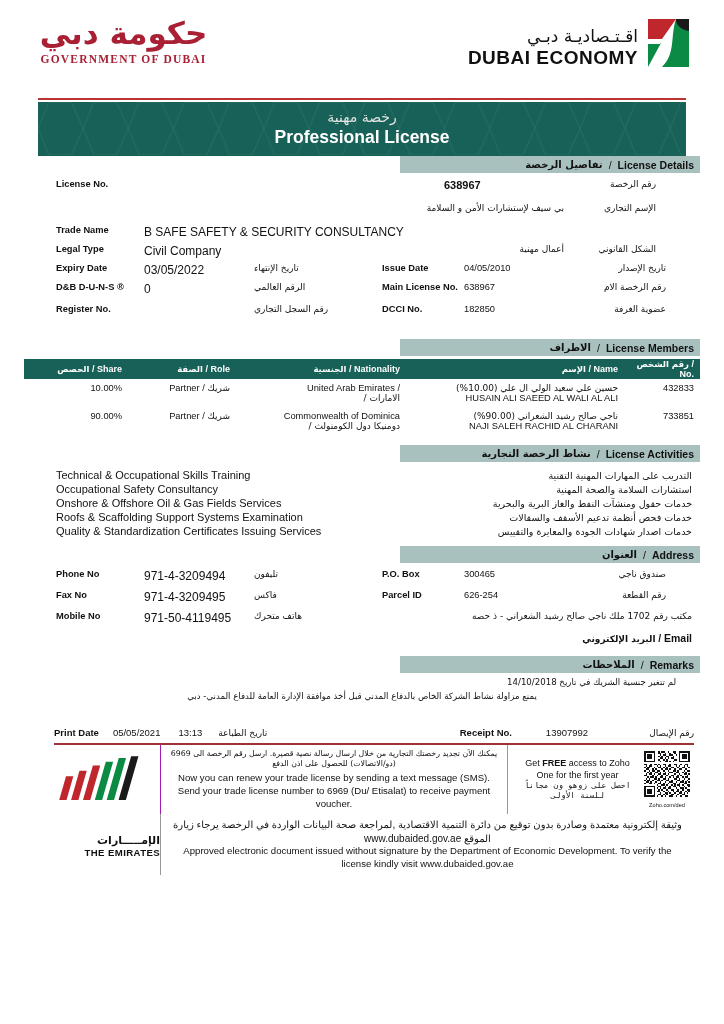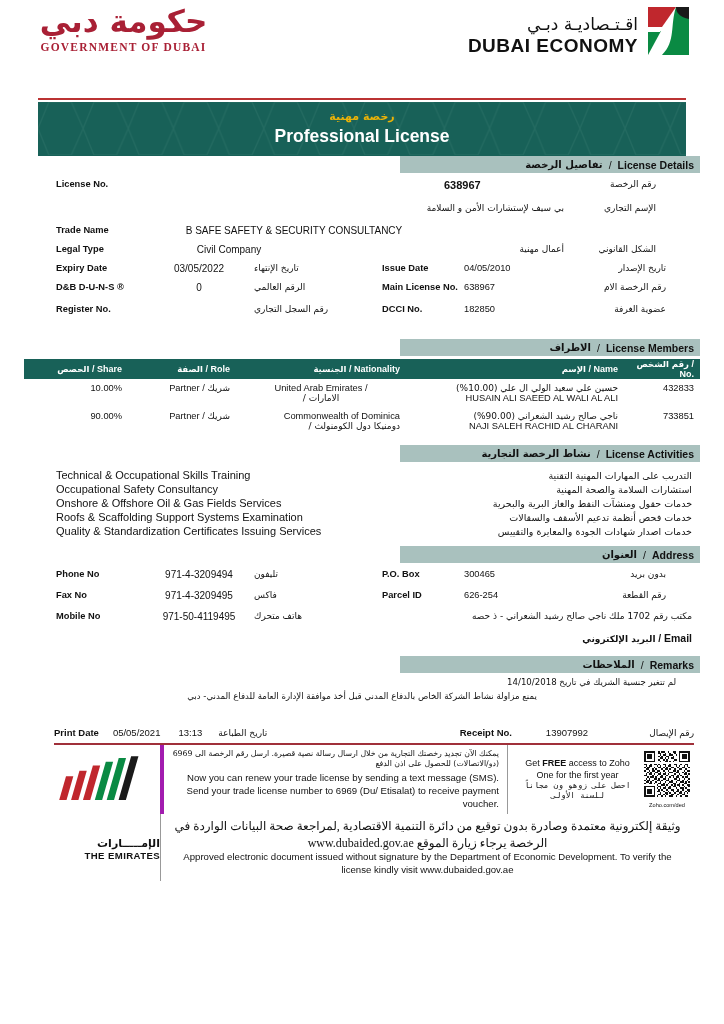--- a/index.html
+++ b/index.html
@@ -7,21 +7,21 @@
     width: 724px; height: 1024px;
     background: #ffffff;
     font-family: "Liberation Sans", sans-serif;
     color: #111;
     overflow: hidden;
   }
   .page { position: relative; width: 724px; height: 1024px; padding: 0 24px; }
 
   
   .logo-row { display: flex; justify-content: space-between; align-items: flex-start;
-              padding: 5px 10px 0 12px; height: 92px; }
+              padding: 17px 10px 0 12px; height: 92px; }
   .gov-logo { width: 175px; text-align: center; }
   .gov-logo .calli { font-family: "DejaVu Sans", sans-serif; color: #a92035;
                      font-size: 31px; line-height: 1.05; direction: rtl;
                      letter-spacing: -1px; font-weight: 600; }
   .gov-logo .gov-en { color: #a92035; font-family: "Liberation Serif", serif;
                       font-size: 11.5px; letter-spacing: 1.2px; margin-top: 3px;
                       font-weight: 700; }
   .de-logo { display: flex; align-items: flex-end; gap: 8px; }
   .de-text { text-align: right; }
   .de-text .de-ar { font-family: "DejaVu Sans", sans-serif; font-size: 17px;
@@ -30,40 +30,40 @@
                     color: #111; margin-top: 1px; }
   .de-mark { width: 44px; height: 52px; position: relative; }
 
   
   .rule-red { height: 2px; background: #b33; margin: 6px 14px 0 14px; }
   .banner { position: relative; margin: 2px 14px 0 14px; height: 54px;
             background: #186158; overflow: hidden;
             display: flex; flex-direction: column; align-items: center;
             justify-content: center; }
   .banner .hexes { position: absolute; inset: 0; opacity: .30; }
-  .banner .ar { font-family: "DejaVu Sans", sans-serif; color: #eab308;
-                font-size: 11px; direction: rtl; position: relative; z-index:2;
-                line-height: 1.1; font-weight: bold; }
+  .banner .ar { font-family: "DejaVu Sans", sans-serif; color: #e5e5e5;
+                font-size: 14px; direction: rtl; position: relative; z-index:2;
+                line-height: 1.1; }
   .banner .en { color: #fff; font-size: 17.5px; font-weight: 700; position: relative;
                 z-index: 2; margin-top: 2px; }
 
   
   .sec-bar { background: #a9c1be; height: 17px; margin-left: 376px; margin-right: 0;
              display: flex; align-items: center; justify-content: flex-end;
              padding-right: 6px; gap: 6px; }
   .sec-bar .en { font-size: 10.5px; font-weight: 700; color: #111; }
   .sec-bar .sl { font-size: 10.5px; color: #111; }
   .sec-bar .ar { font-family: "DejaVu Sans", sans-serif; font-size: 10px;
                  font-weight: 700; direction: rtl; color: #111; }
 
   
   .rows { padding: 6px 0 0 0; }
   .row { display: flex; align-items: flex-start; min-height: 19px; font-size: 9.5px; }
   .c-lbl-en  { width: 120px; padding-left: 32px; font-weight: 700; font-size: 9.3px; }
-  .c-val-en  { width: 170px; font-size: 10px; text-align: center; }
+  .c-val-en  { width: 170px; font-size: 12px; }
   .c-lbl-ar  { width: 88px; text-align: right; direction: rtl;
                font-family: "DejaVu Sans", sans-serif; font-size: 9px; }
   .c2-lbl-en { width: 100px; padding-left: 18px; font-weight: 700; font-size: 9.3px; }
   .c2-val-en { width: 110px; text-align: left; font-size: 9.3px; }
   .c2-lbl-ar { width: 92px; text-align: right; direction: rtl;
                font-family: "DejaVu Sans", sans-serif; font-size: 9px; }
 
   
   .tbl { width: 100%; border-collapse: collapse; margin-top: 3px; }
   .tbl thead th { background: #186158; color: #fff; height: 16px;
@@ -88,37 +88,37 @@
   .rm .en { font-size: 10.5px; margin-top: 2px; }
 
   
   .foot-line { display: flex; align-items: center; font-size: 9.5px; margin-top: 10px;
                padding: 0 6px 0 30px; }
   .foot-line .b { font-weight: 700; }
   .hr-red { height: 1.6px; background: #a0303a; margin: 5px 6px 0 30px; }
   .promo { display: flex; align-items: stretch; margin: 0 6px 0 18px; min-height: 64px; }
   .promo .flagbox { width: 118px; display: flex; flex-direction: column;
                     align-items: center; justify-content: center; }
-  .promo .sms { flex: 1; border-left: 4px solid #a21caf; border-right: 1px solid #999;
-                padding: 4px 8px; text-align: right; }
+  .promo .sms { flex: 1; border-left: 1px solid #a21caf; border-right: 1px solid #999;
+                padding: 4px 8px; text-align: center; }
   .promo .sms .ar { font-family: "DejaVu Sans", sans-serif; direction: rtl;
                     font-size: 7.8px; line-height: 1.35; }
   .promo .sms .en { font-size: 9.6px; line-height: 1.35; margin-top: 2px; }
   .promo .zoho { width: 186px; display: flex; align-items: center; gap: 5px;
                  padding: 2px 4px 2px 8px; }
   .promo .zoho .txt { font-size: 9px; text-align: center; line-height: 1.25; }
   .promo .zoho .txt .ar { font-family: Liberation Mono, monospace; direction: rtl;
                           font-size: 8px; }
   .qr { width: 46px; }
   .qr .cap { font-size: 5.6px; text-align: center; margin-top: 1px; }
   .emir-ar { font-family: "DejaVu Sans", sans-serif; direction: rtl; font-size: 11px;
              color: #111; letter-spacing: 1px; margin-top: 3px; font-weight: 600; }
   .emir-en { font-size: 9.6px; font-weight: 700; letter-spacing: .4px; }
   .disc { text-align: center; font-size: 9.6px; line-height: 1.35; }
-  .disc .ar { font-family: Liberation Serif, serif; direction: rtl; font-size: 12px; }
+  .disc .ar { font-family: Liberation Sans, sans-serif; direction: rtl; font-size: 10px; }
   .bot { display: flex; align-items: center; margin: 0 6px 0 18px; }
   .bot .lft { width: 118px; display:flex; flex-direction:column; align-items:flex-end; }
   .bot .rgt { flex: 1; border-left: 1px solid #999; padding: 4px 10px; }
 </style>
 </head>
 <body>
 
 <div class="page">
 
   <div class="logo-row">
@@ -258,21 +258,21 @@
         </th>
       </tr>
     </thead>
     <tbody>
       <tr>
         <td style="text-align:right;">10.00%</td>
         <td style="text-align:right;">
           <span>Partner /</span>
           <span class="ar-ltr">شريك</span>
         </td>
-        <td style="text-align:center;">
+        <td style="text-align:right;">
           <div>United Arab Emirates /</div>
           <div class="ar-ltr">الامارات /</div>
         </td>
         <td style="text-align:right;">
           <div class="ar-ltr">حسين علي سعيد الولي ال علي (10.00%)</div>
           <div class="mem-name-en">HUSAIN ALI SAEED AL WALI AL ALI</div>
         </td>
         <td style="text-align:right;">432833</td>
       </tr>
       <tr>
@@ -329,21 +329,21 @@
     <span class="en">Address</span>
   </div>
 
   <div class="rows">
     <div class="row" style="min-height:21px;">
       <div class="c-lbl-en">Phone No</div>
       <div class="c-val-en" style="width:110px">971-4-3209494</div>
       <div class="c-lbl-ar" style="width:110px;text-align:left">تليفون</div>
       <div class="c2-lbl-en">P.O. Box</div>
       <div class="c2-val-en">300465</div>
-      <div class="c2-lbl-ar">بدون بريد</div>
+      <div class="c2-lbl-ar">صندوق ناجي</div>
     </div>
     <div class="row" style="min-height:21px;">
       <div class="c-lbl-en">Fax No</div>
       <div class="c-val-en" style="width:110px">971-4-3209495</div>
       <div class="c-lbl-ar" style="width:110px;text-align:left">فاكس</div>
       <div class="c2-lbl-en">Parcel ID</div>
       <div class="c2-val-en">626-254</div>
       <div class="c2-lbl-ar">رقم القطعة</div>
     </div>
     <div class="row" style="min-height:21px;">

